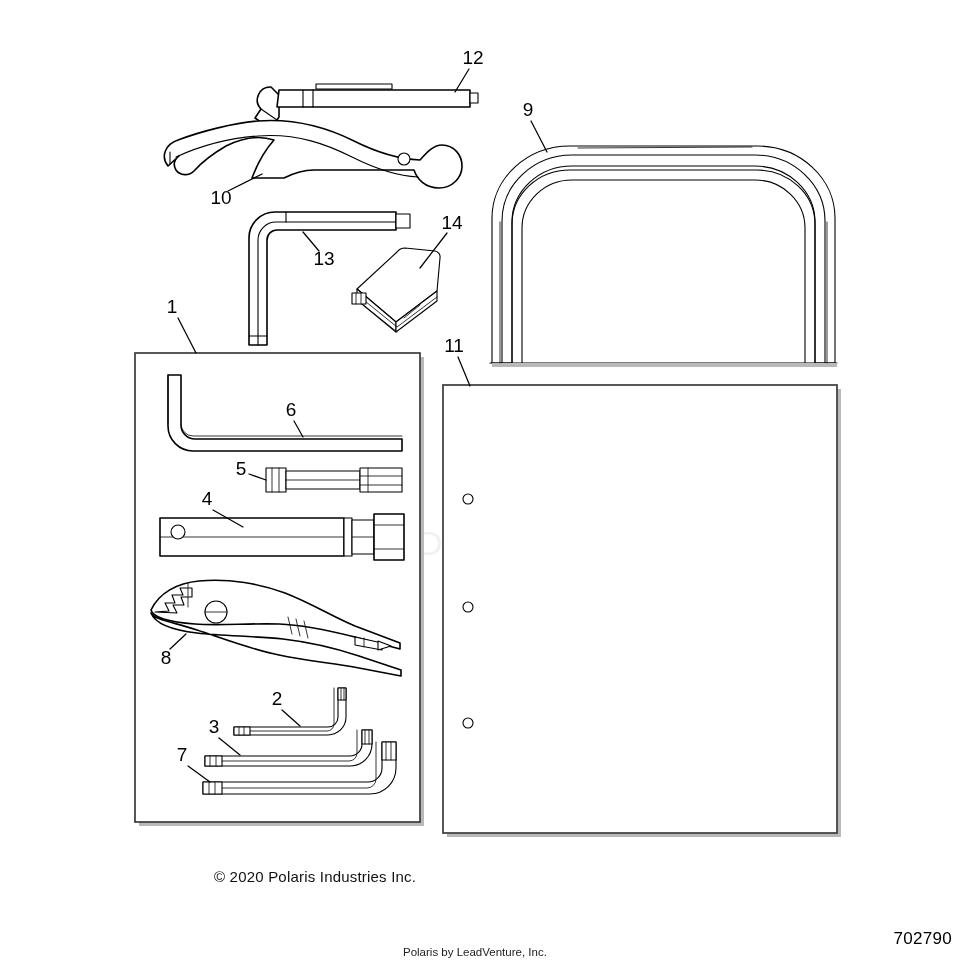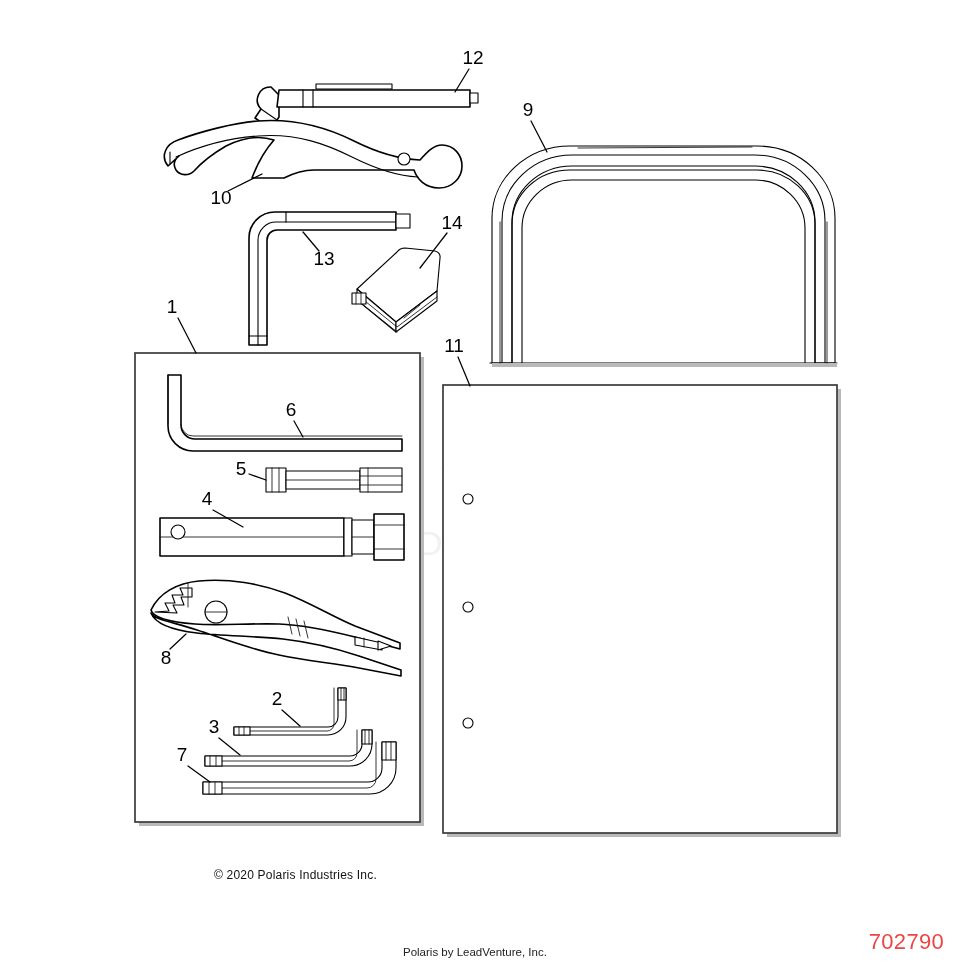--- a/index.html
+++ b/index.html
@@ -85,31 +85,31 @@
     letter-spacing: 7px;
     text-anchor: middle;
   }
   .wm-shape {
     fill: #f2f2f2;
   }
   .copyright {
     position: absolute;
     left: 214px;
     top: 868px;
-    font-size: 12px;
+    font-size: 15px;
     color: #111111;
     letter-spacing: 0.2px;
     white-space: nowrap;
   }
   .partnum {
     position: absolute;
-    right: 20px;
+    right: 12px;
     top: 929px;
-    font-size: 22px;
-    color: #ef4444;
+    font-size: 17px;
+    color: #000000;
     letter-spacing: 0.3px;
     white-space: nowrap;
   }
   .rendered {
     position: absolute;
     left: 403px;
     top: 946px;
     font-size: 11.5px;
     color: #222222;
     white-space: nowrap;

